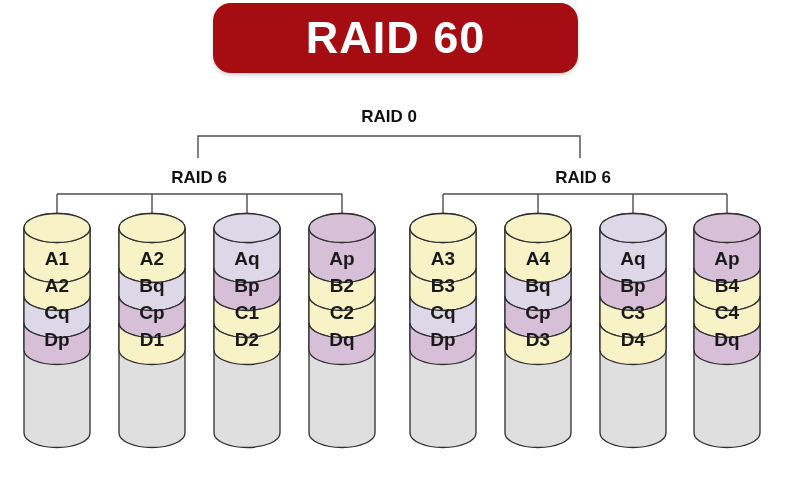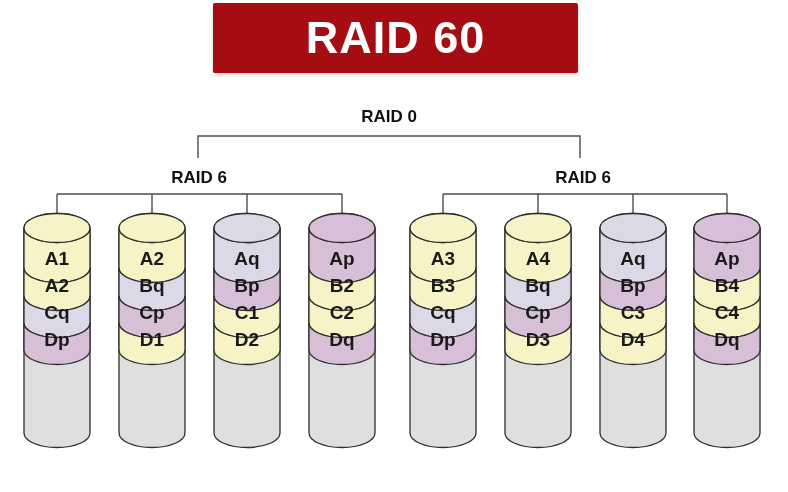--- a/index.html
+++ b/index.html
@@ -2,21 +2,21 @@
 <html><head>
 <meta charset="utf-8">
 <style>
   html,body{margin:0;padding:0;background:#ffffff;}
   .stage{
     position:relative;width:788px;height:492px;background:#ffffff;overflow:hidden;
     font-family:"Liberation Sans",sans-serif;
   }
   .banner{
     position:absolute;left:213px;top:3px;width:365px;height:70px;
-    background:#A50D12;border-radius:2px;
+    background:#A50D12;border-radius:18px;
     display:flex;align-items:center;justify-content:center;
     box-shadow:0 2px 4px rgba(0,0,0,0.18);
   }
   .banner span{
     color:#ffffff;font-size:45px;font-weight:bold;letter-spacing:1px;
   }
   svg{position:absolute;left:0;top:0;}
   .conn{stroke:#4d4d4d;stroke-width:1.4;fill:none;}
   .outl{stroke:#2e2e2e;stroke-width:1.3;}
   .lbl{font:bold 17px "Liberation Sans",sans-serif;fill:#111111;text-anchor:middle;}

